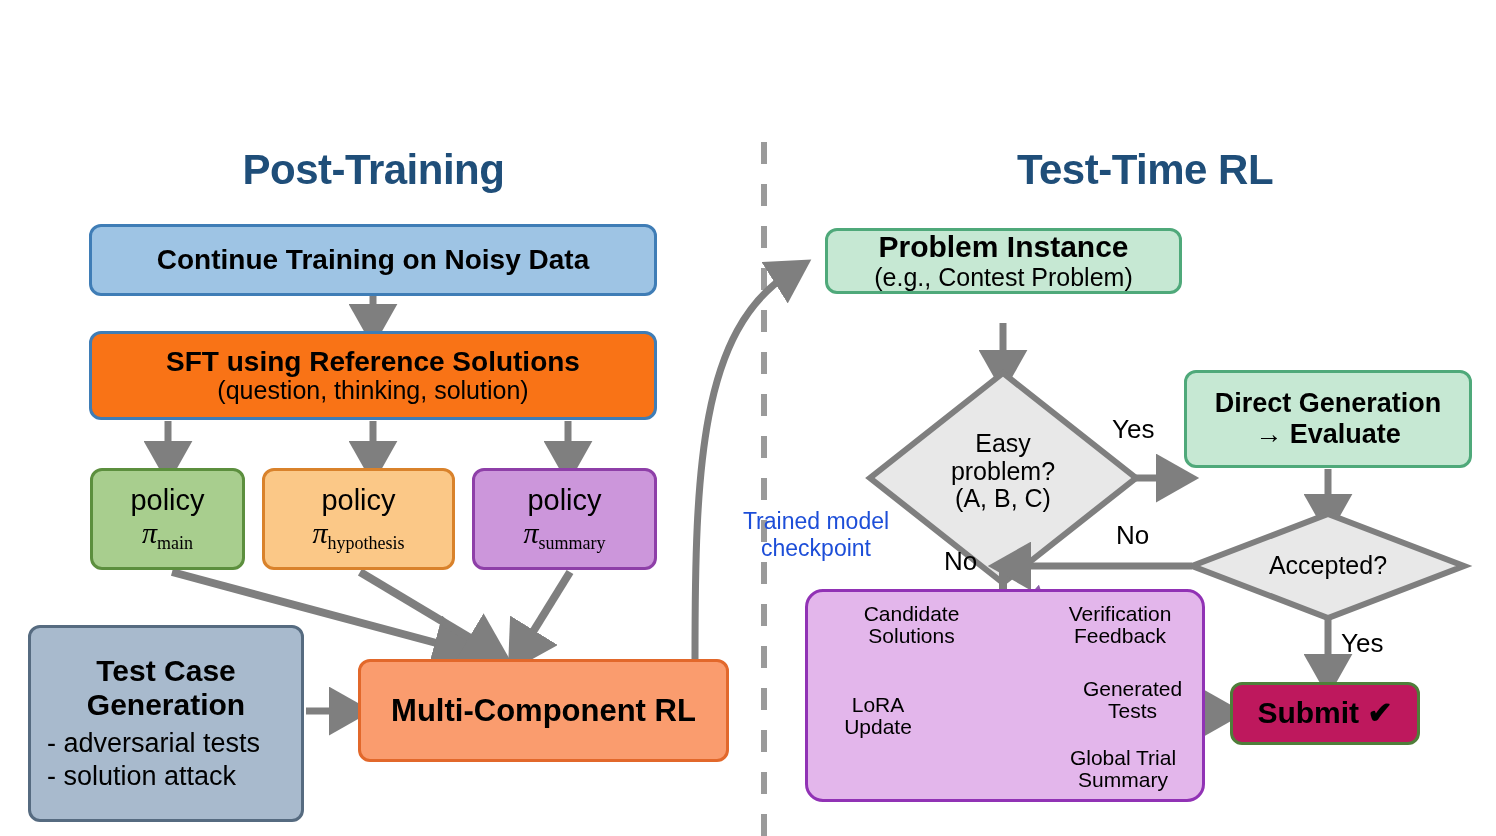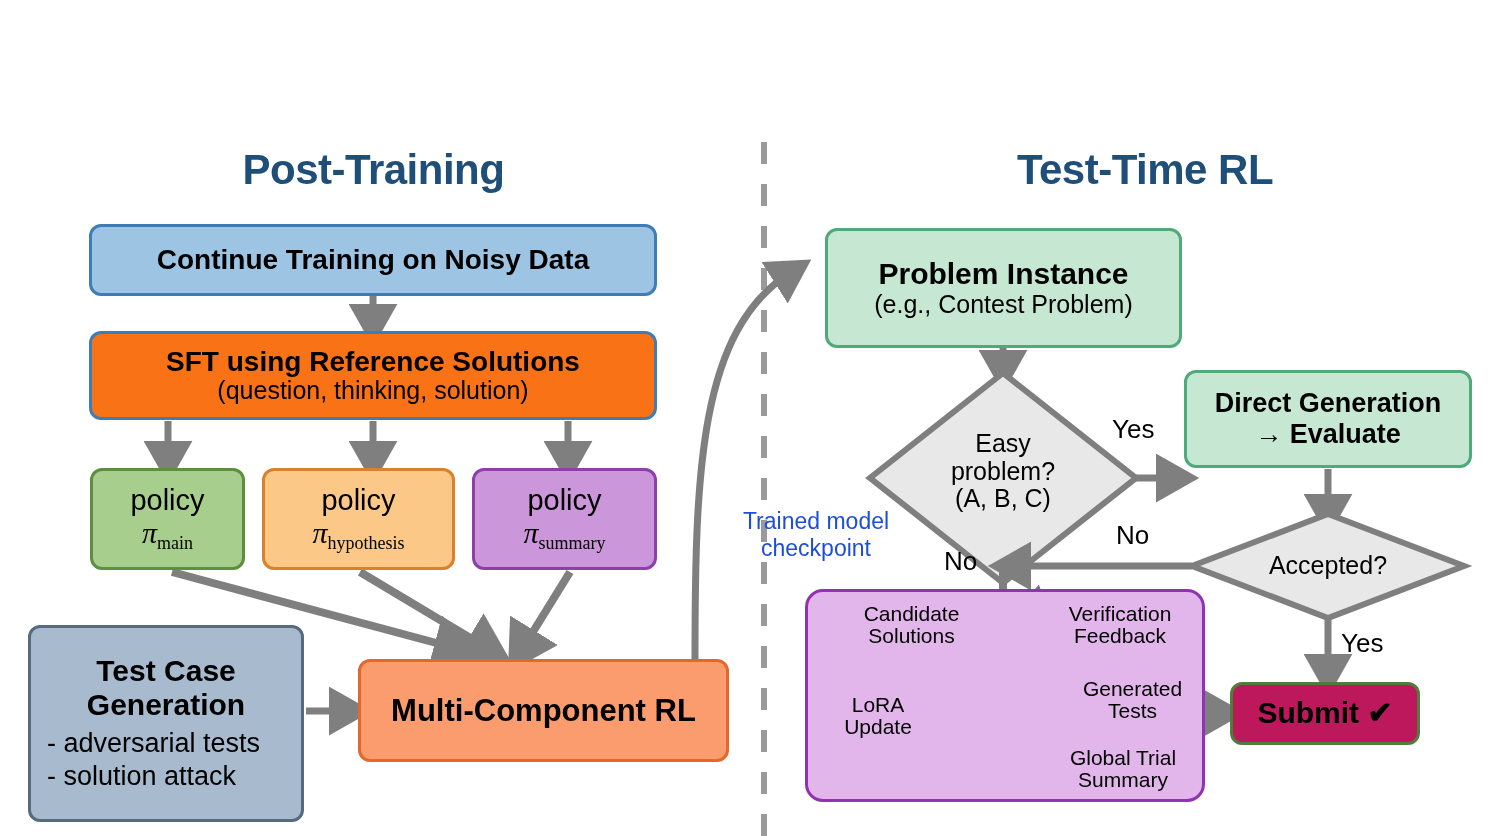--- a/index.html
+++ b/index.html
@@ -103,21 +103,21 @@
     line-height:1.22;
   }
 
   #n-mcrl{
     left:358px; top:659px; width:371px; height:103px;
     background:#FA9C6E; border-color:#E2682B;
     font-size:31px;font-weight:bold;
   }
 
   #n-problem{
-    left:825px; top:228px; width:357px; height:120px;
+    left:825px; top:228px; width:357px; height:66px;
     background:#C6E8D3; border-color:#4FA97A;
   }
   #n-problem .l1{font-size:30px;}
   #n-problem .l2{font-size:25px;}
 
   #n-direct{
     left:1184px; top:370px; width:288px; height:98px;
     background:#C6E8D3; border-color:#4FA97A;
     font-size:27px;font-weight:bold;
     line-height:1.14;

